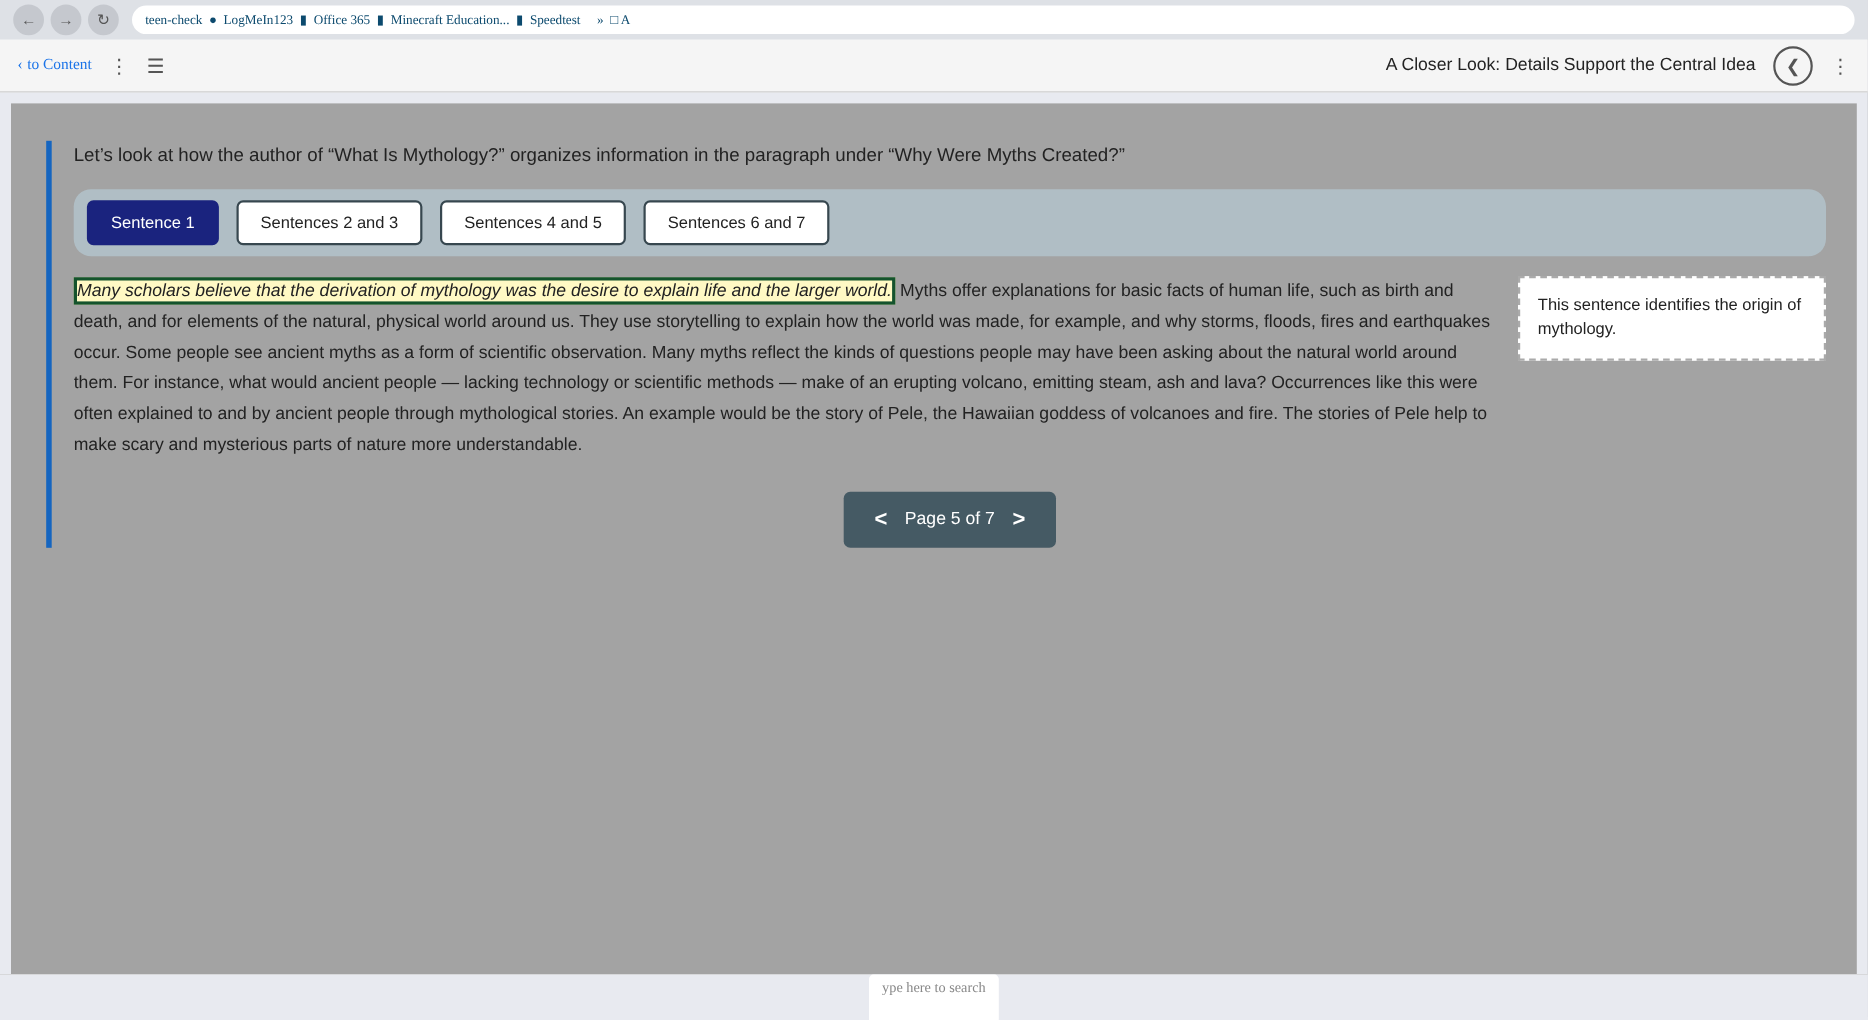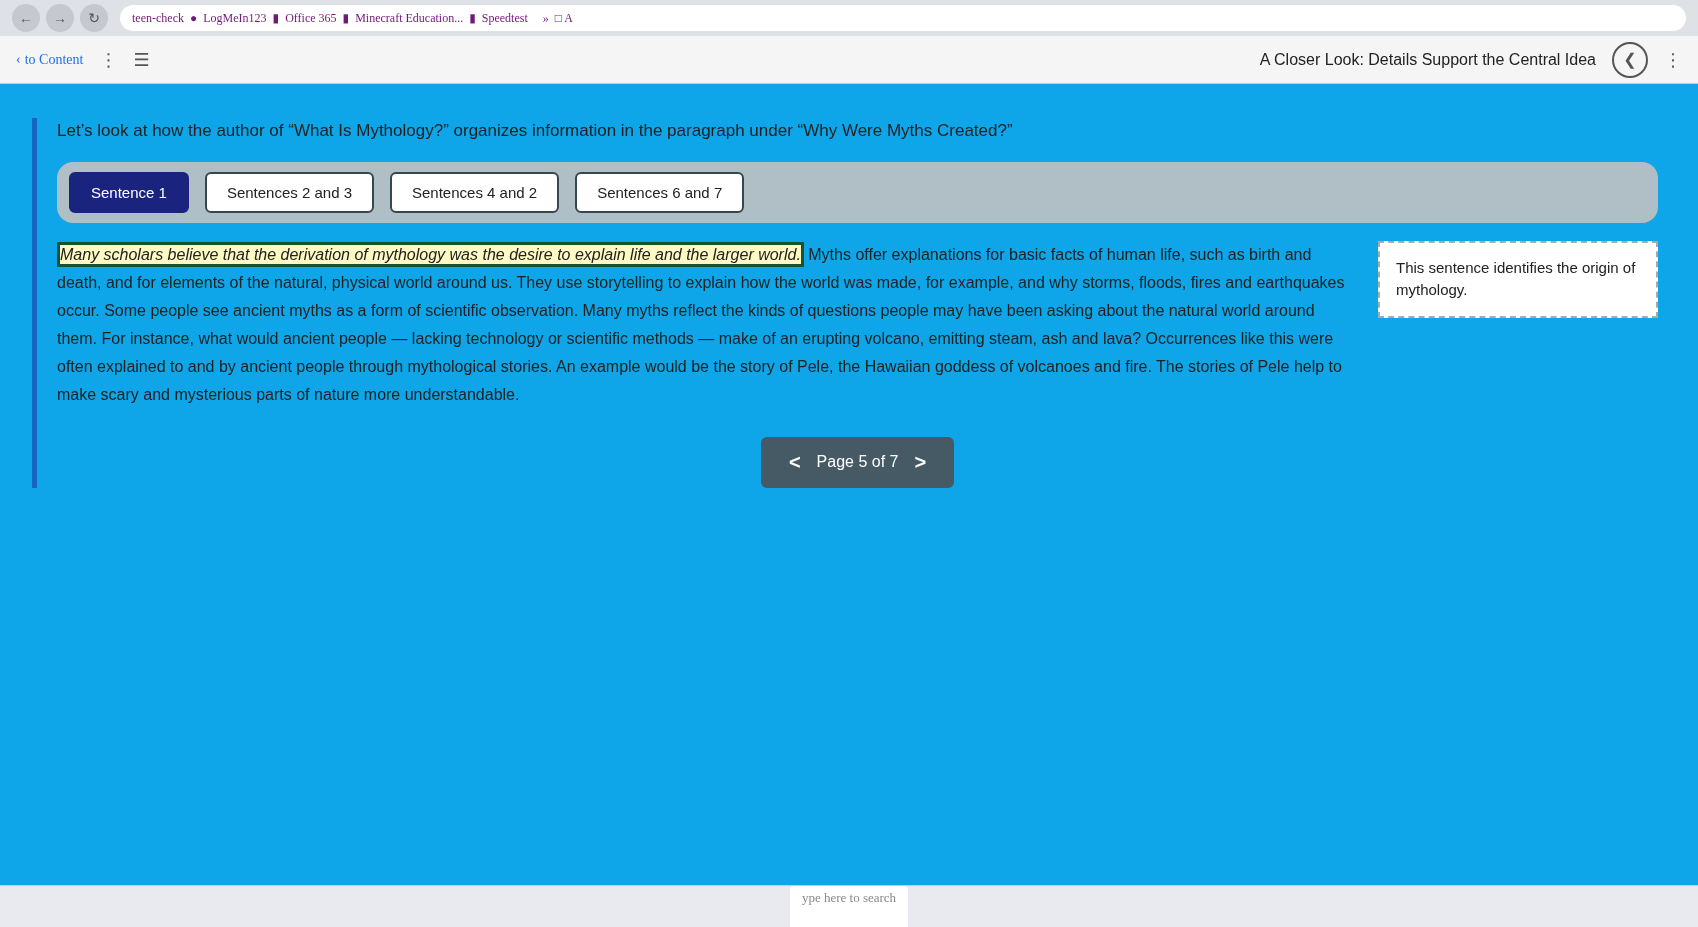--- a/index.html
+++ b/index.html
@@ -36,21 +36,21 @@
       color: #555;
     }
     .browser-bar .url-bar {
       flex: 1;
       background: white;
       border-radius: 16px;
       height: 26px;
       display: flex; align-items: center;
       padding: 0 12px;
       font-size: 12px;
-      color: #701a75;
+      color: #0c4a6e;
     }
 
     
     .app-toolbar {
       background: #f5f5f5;
       border-bottom: 1px solid #ccc;
       height: 48px;
       display: flex;
       align-items: center;
       padding: 0 16px;
@@ -84,23 +84,23 @@
       cursor: pointer;
       font-size: 16px;
       color: #555;
     }
     .toolbar-dots {
       font-size: 18px; color: #555; cursor: pointer;
     }
 
     
     .main-content {
-      background: #0ea5e9;
-      margin: 0;
-      padding: 24px 40px 20px 32px;
+      background: #a3a3a3;
+      margin: 10px;
+      padding: 24px 28px 20px 32px;
       min-height: 820px;
       position: relative;
     }
 
     
     .content-with-border {
       border-left: 5px solid #1565c0;
       padding-left: 20px;
       margin-top: 10px;
     }
@@ -267,21 +267,21 @@
 
 <div class="main-content">
 
   <div class="content-with-border">
 
     <p class="intro-text">Let’s look at how the author of “What Is Mythology?” organizes information in the paragraph under “Why Were Myths Created?”</p>
 
     <div class="tabs-row">
       <button class="tab-btn active">Sentence 1</button>
       <button class="tab-btn">Sentences 2 and 3</button>
-      <button class="tab-btn">Sentences 4 and 2</button>
+      <button class="tab-btn">Sentences 4 and 5</button>
       <button class="tab-btn">Sentences 6 and 7</button>
     </div>
 
     <div class="reading-area">
 
       <div class="passage-column">
         <p class="passage-text">
           <span class="highlighted-sentence">Many scholars believe that the derivation of mythology was the desire to explain life and the larger world.</span><span> Myths offer explanations for basic facts of human life, such as birth and death, and for elements of the natural, physical world around us. They use storytelling to explain how the world was made, for example, and why storms, floods, fires and earthquakes occur. Some people see ancient myths as a form of scientific observation. Many myths reflect the kinds of questions people may have been asking about the natural world around them. For instance, what would ancient people — lacking technology or scientific methods — make of an erupting volcano, emitting steam, ash and lava? Occurrences like this were often explained to and by ancient people through mythological stories. An example would be the story of Pele, the Hawaiian goddess of volcanoes and fire. The stories of Pele help to make scary and mysterious parts of nature more understandable.</span>
         </p>
       </div>

